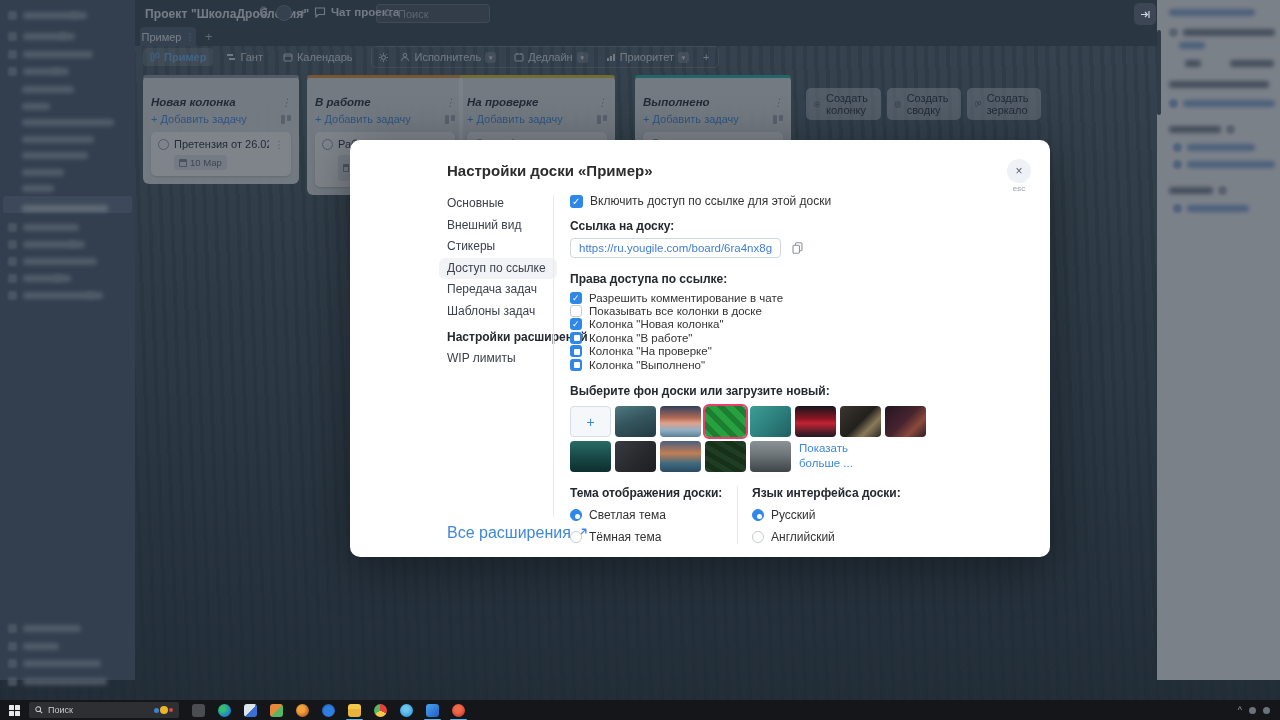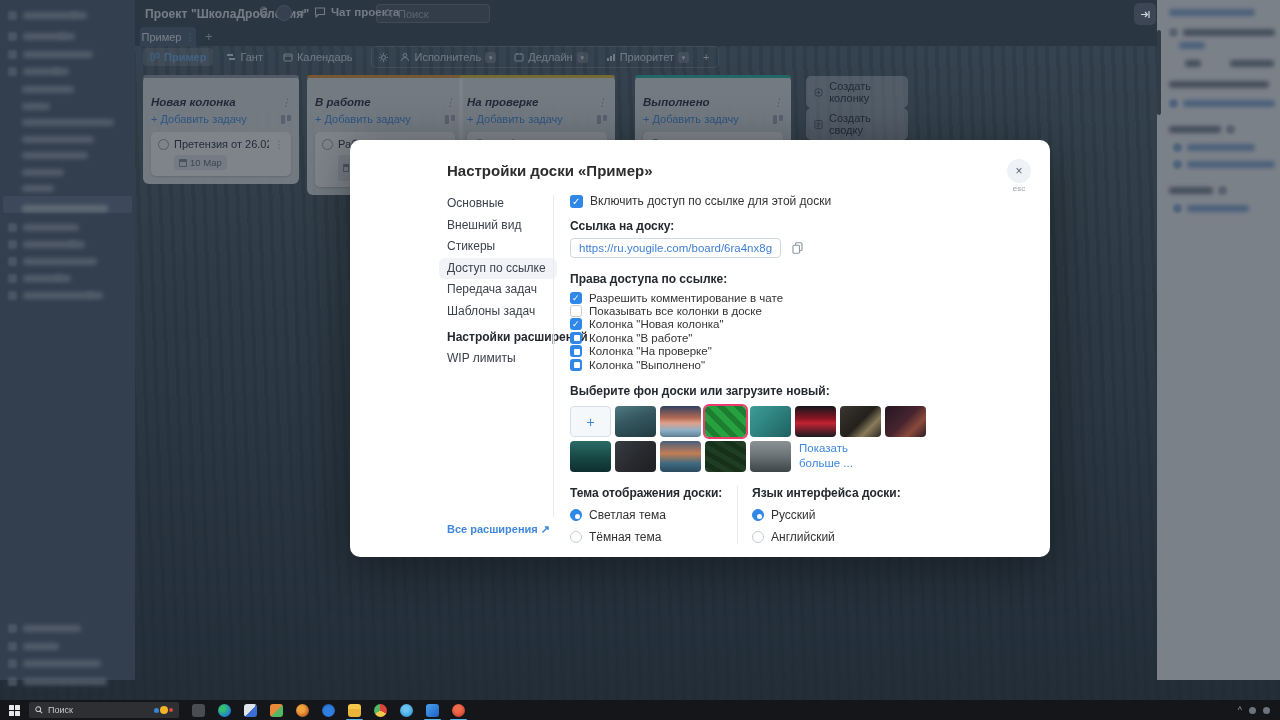--- a/index.html
+++ b/index.html
@@ -77,21 +77,21 @@
   .badges { display:flex; gap:4px; margin:5px 0 0 16px; align-items:center; }
   .badge-date { display:flex; gap:3px; align-items:center; background:#e8ecf0; color:#6b7480;
     font-size:9.5px; padding:2px 5px; border-radius:3px; }
   .cal { width:8px; height:8px; border:1px solid #8b95a1; border-top:3px solid #8b95a1; border-radius:1px; }
   .badge-pr { display:flex; gap:3px; align-items:center; color:#fff; font-size:9.5px; padding:2px 5px;
     border-radius:3px; }
   .bars { display:flex; gap:1px; align-items:flex-end; }
   .bars i { display:block; width:2px; background:#fff; border-radius:1px; }
   .card-foot { display:flex; justify-content:space-between; align-items:center; margin-top:4px; }
   .avatar-card { width:13px; height:13px; border-radius:50%; background:#5d6a7c; border:1px solid #8b95a1; }
-  .boardmenu { position:absolute; left:671px; top:8px; width:102px; display:flex; flex-direction:column; }
+  .boardmenu { position:absolute; left:671px; top:20px; width:102px; display:flex; flex-direction:row; gap:6px; }
   .bm-btn { background:rgba(240,245,250,.45); border-radius:5px; padding:4px 8px; font-size:11px;
     color:#2f3844; display:flex; gap:6px; align-items:center; }
 
   
   .rpanel { position:absolute; right:0; top:0; width:123px; bottom:20px; background:#f6f8fa; }
   .rp-row { position:absolute; left:12px; display:flex; gap:5px; align-items:center; }
   .rp-bar { height:7px; border-radius:3px; filter:blur(2px); opacity:.85; }
   .rp-blue { background:#7da4d8; }
   .rp-dark { background:#6b7686; }
   .rp-circ { width:9px; height:9px; border-radius:50%; background:#98a3b2; filter:blur(1.5px); opacity:.8; }
@@ -108,21 +108,21 @@
     border-radius:10px; box-shadow:0 10px 50px rgba(0,0,0,.4); z-index:20; color:#333; }
   .m-title { position:absolute; left:97px; top:22px; font-size:15px; font-weight:bold; color:#2d2d2d; }
   .m-close { position:absolute; left:657px; top:19px; width:24px; height:24px; border-radius:50%;
     background:#eef1f5; color:#5a6270; font-size:12px; display:flex; align-items:center; justify-content:center; }
   .m-esc { position:absolute; left:657px; top:44px; width:24px; text-align:center; font-size:8px; color:#9aa3ad; }
   .m-nav { position:absolute; left:89px; top:53px; width:118px; }
   .m-nav-item { font-size:12px; color:#3c424c; height:21.5px; line-height:21.5px; padding:0 8px;
     border-radius:6px; white-space:nowrap; }
   .m-nav-item.sel { background:#f1f3f7; }
   .m-nav-sec { font-size:12px; font-weight:bold; color:#24282f; margin:8px 0 4px 8px; white-space:nowrap; }
-  .m-foot-link { position:absolute; left:97px; top:383px; font-size:11px; color:#3f87dd;font-weight:bold; }
+  .m-foot-link { position:absolute; left:97px; top:383px; font-size:16px; color:#3f87dd; }
   .m-divider { position:absolute; left:203px; top:55px; height:322px; width:1px; background:#e7eaee; }
   .m-content { position:absolute; left:220px; top:54px; width:380px; }
   .cbrow { display:flex; align-items:center; gap:7px; }
   .cb { width:13px; height:13px; border-radius:3px; flex:none; position:relative; }
   .cb.on { background:#2f88e8; }
   .cb.on:after { content:"✓"; position:absolute; left:2px; top:0; color:#fff; font-size:10px; line-height:13px; }
   .cb.ind { background:#2f88e8; }
   .cb.ind:after { content:""; position:absolute; left:3.5px; top:3.5px; width:6px; height:6px; background:#fff;
     border-radius:1px; }
   .cb.off { background:#fff; border:1px solid #c6ccd4; }

